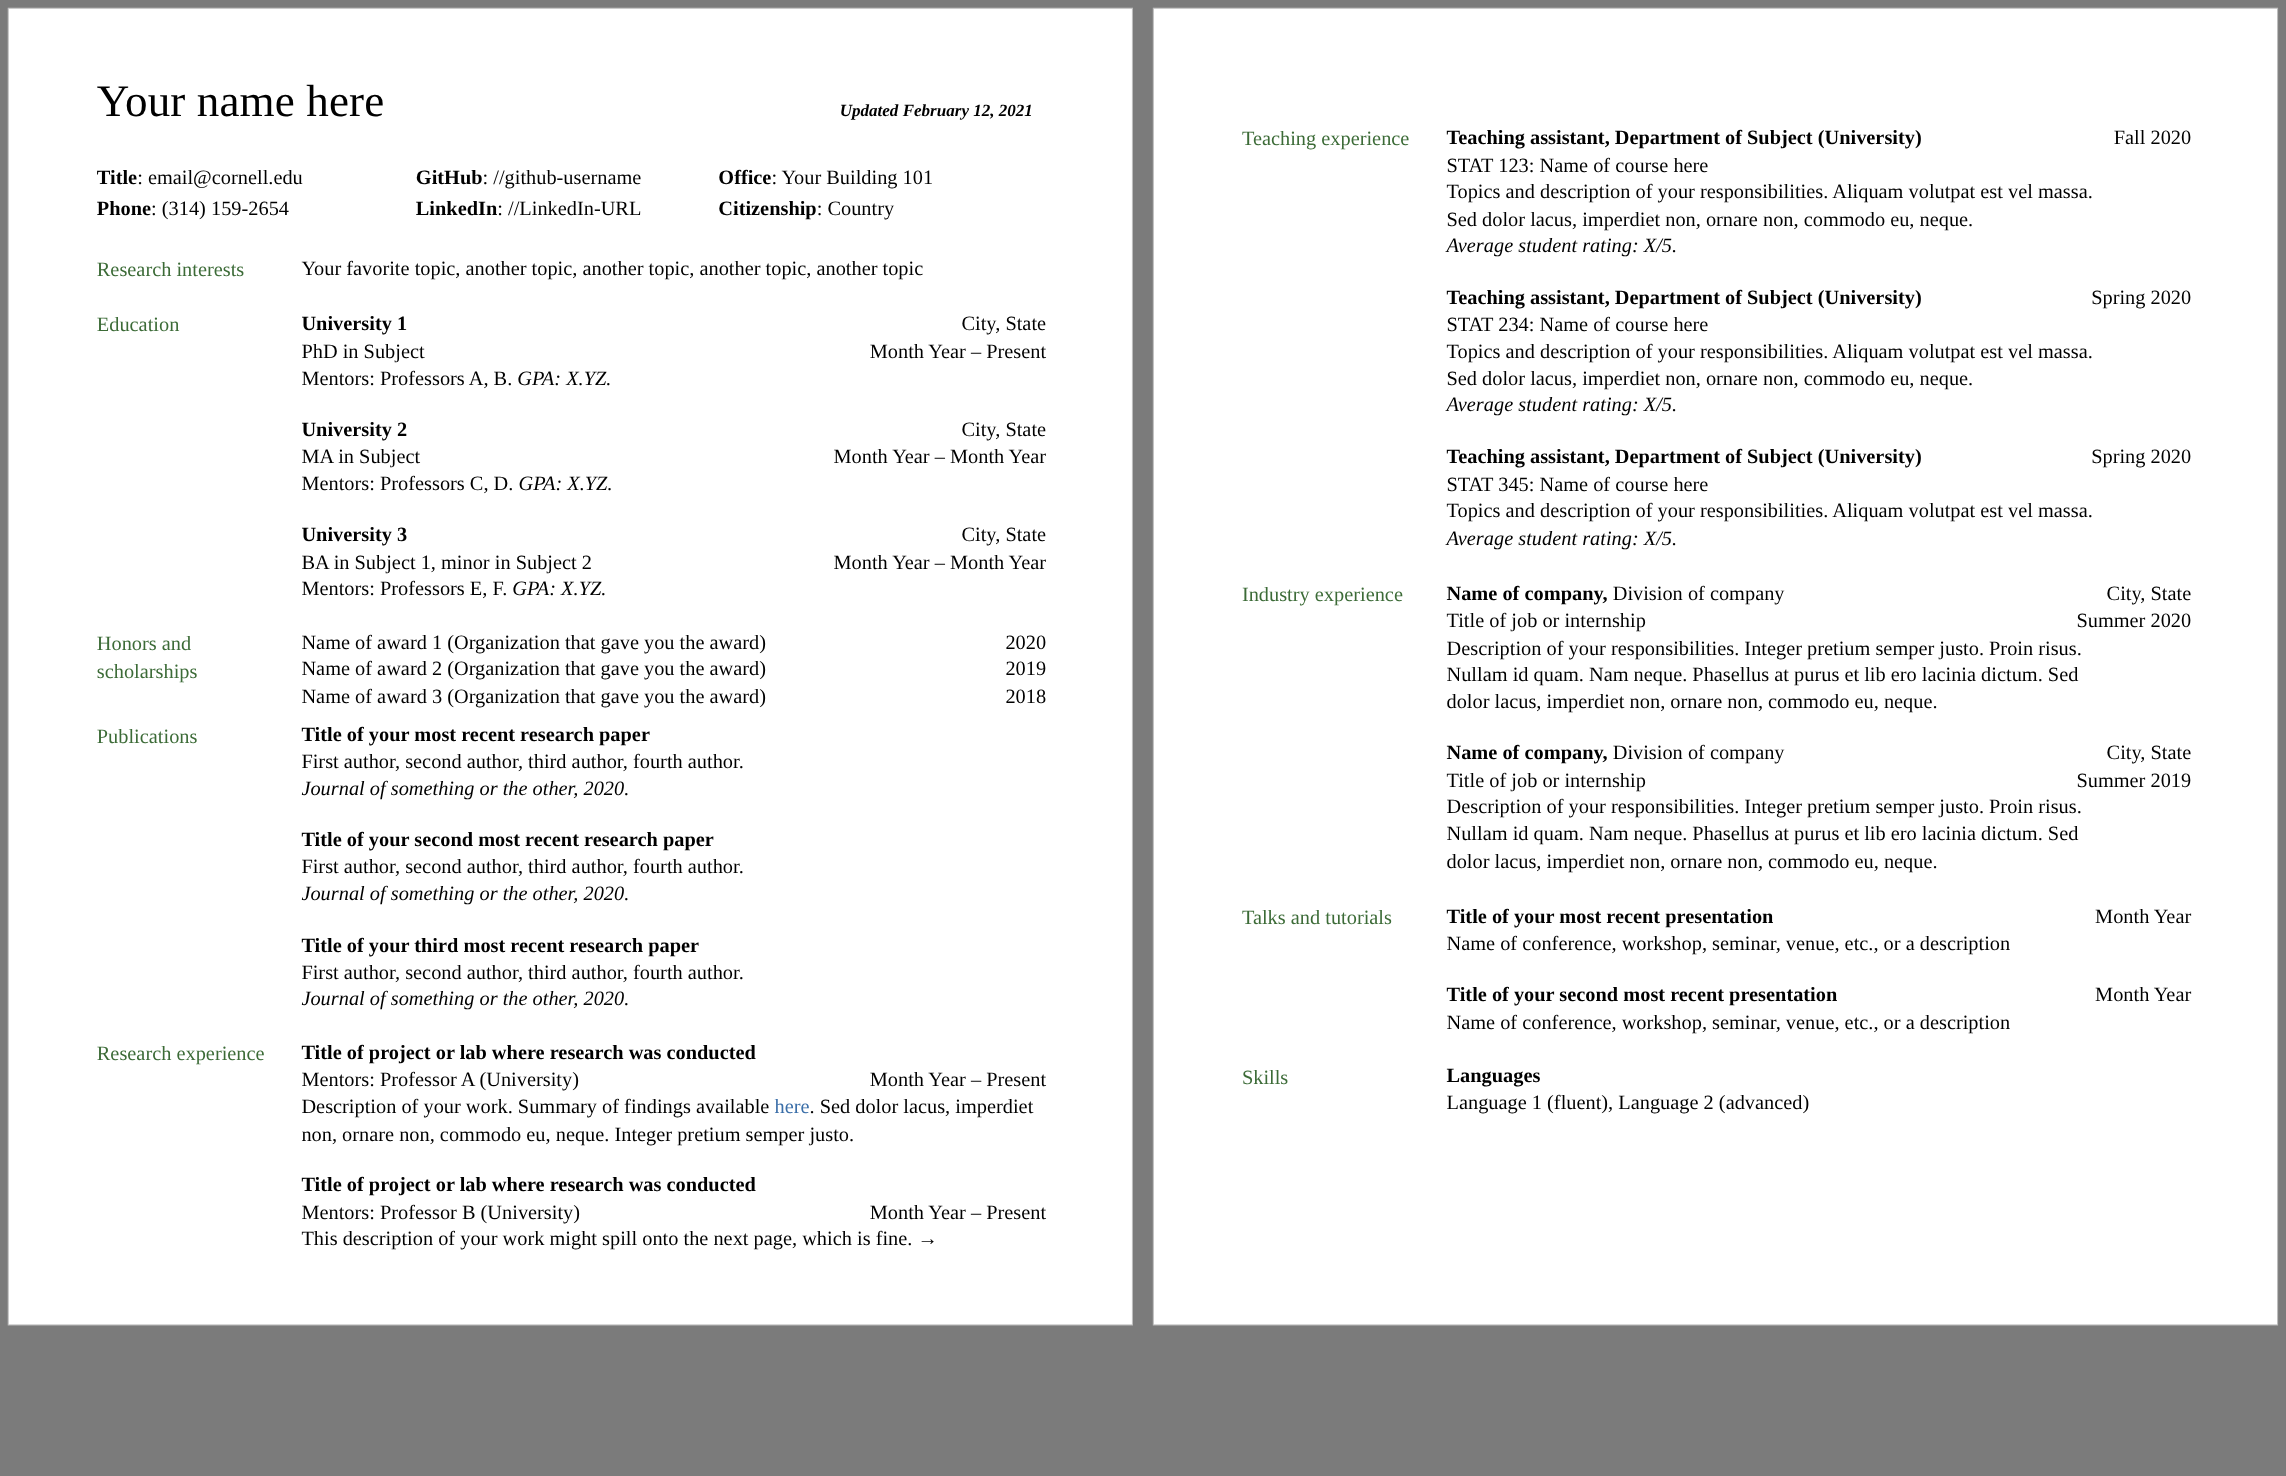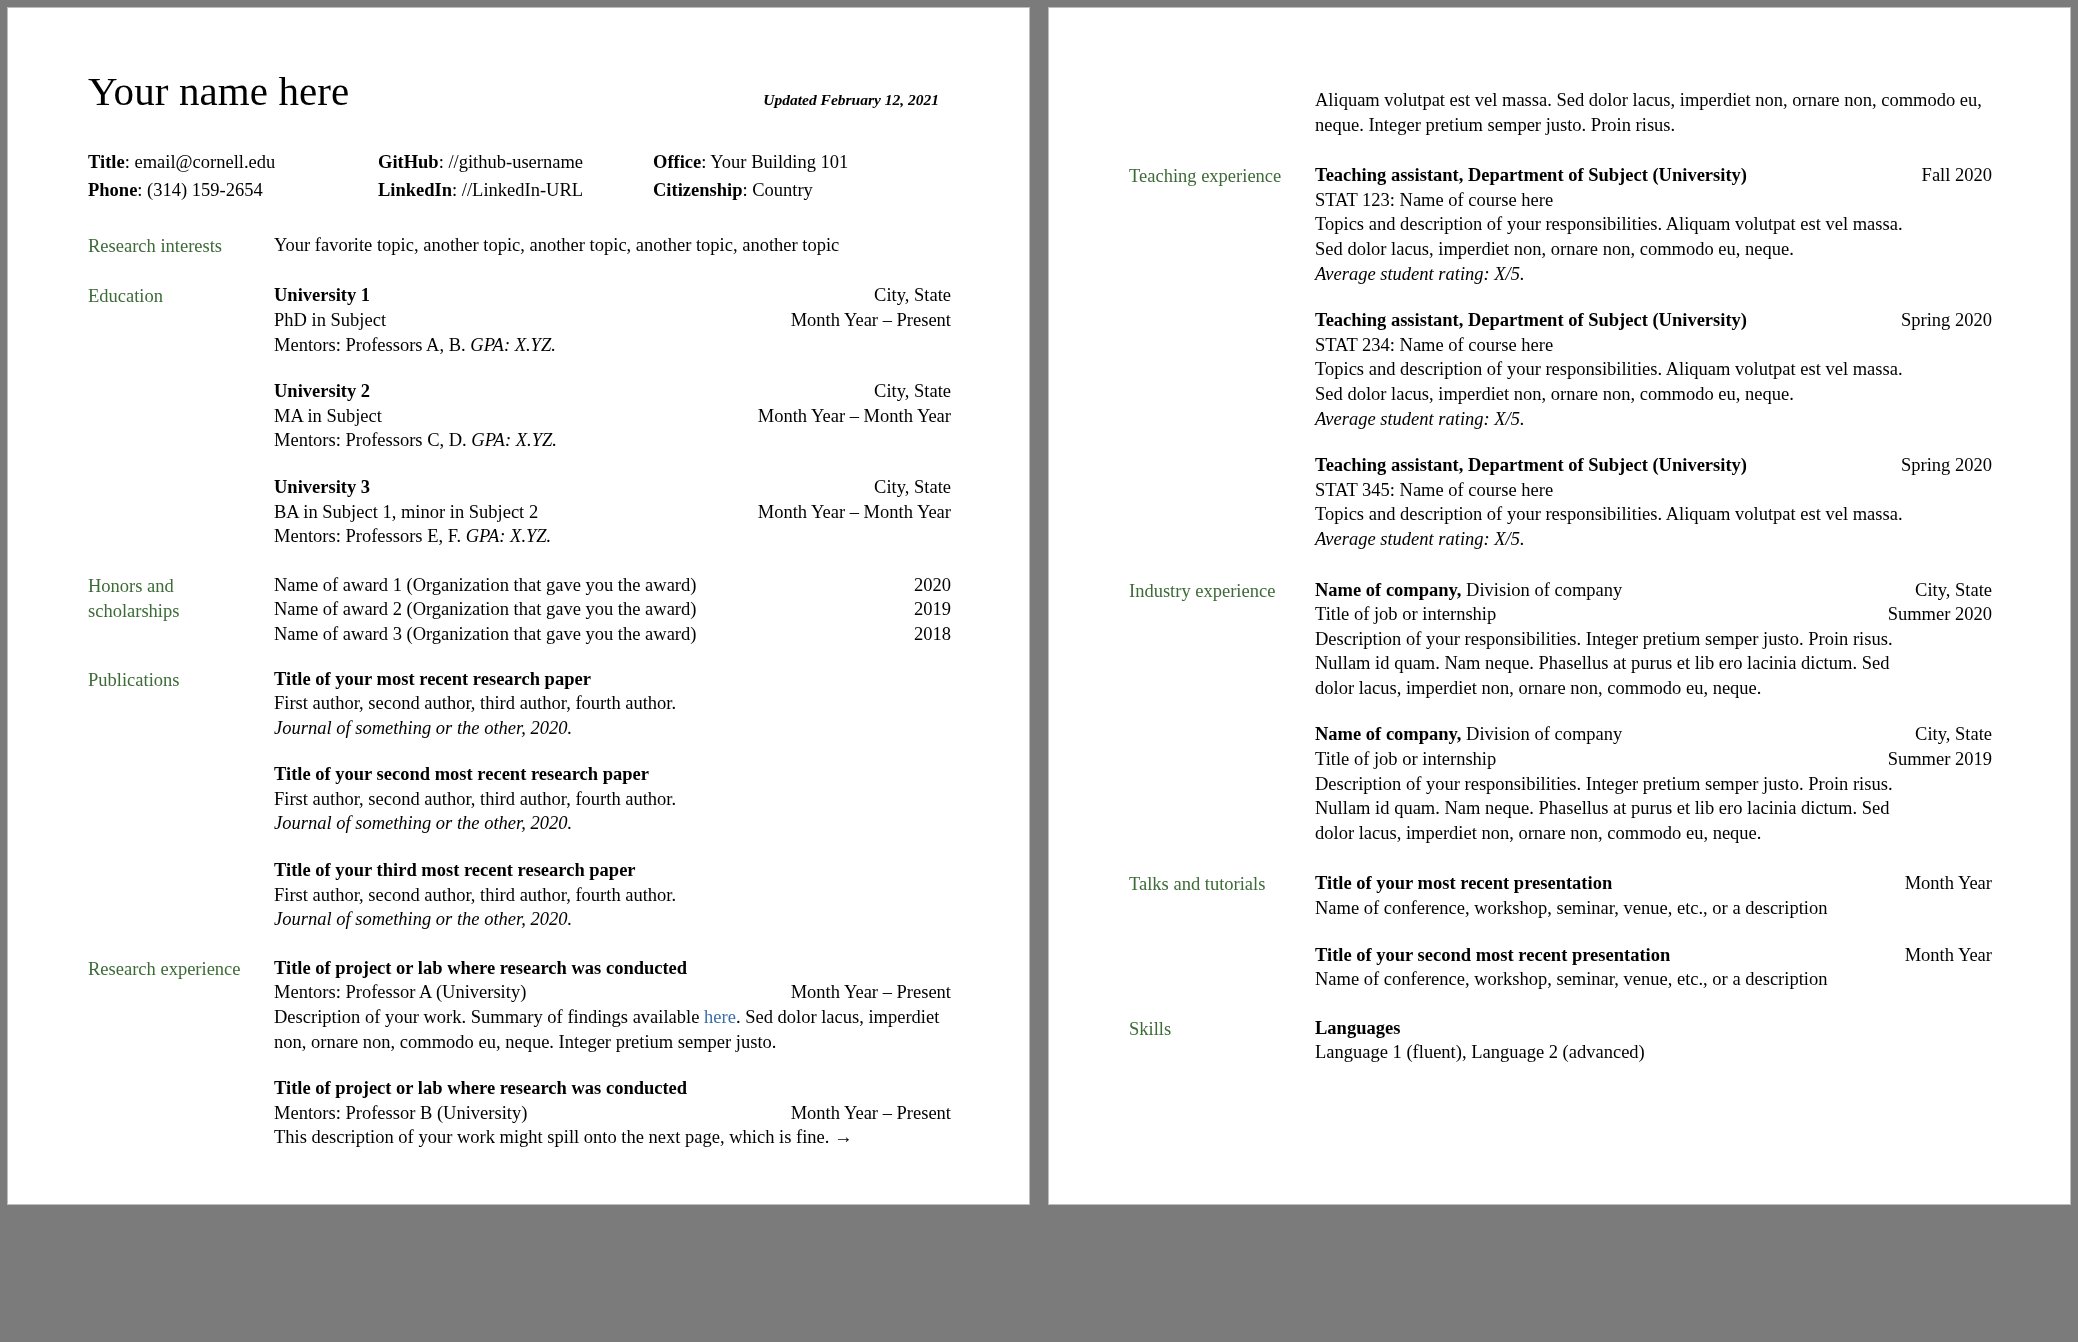--- a/index.html
+++ b/index.html
@@ -215,21 +215,21 @@
             <span>Name of award 2 (Organization that gave you the award)</span>
             <span class="right">2019</span>
           </div>
           <div class="award-row">
             <span>Name of award 3 (Organization that gave you the award)</span>
             <span class="right">2018</span>
           </div>
         </div>
       </div>
 
-      <div class="section" style="margin-top:20px">
+      <div class="section" style="margin-top:10px">
         <div class="sec-label">Publications</div>
         <div class="sec-body">
           <div class="entry">
             <div class="line b">Title of your most recent research paper</div>
             <div class="line">First author, second author, third author, fourth author.</div>
             <div class="line i">Journal of something or the other, 2020.</div>
           </div>
           <div class="entry">
             <div class="line b">Title of your second most recent research paper</div>
             <div class="line">First author, second author, third author, fourth author.</div>
@@ -267,21 +267,20 @@
 
         </div>
       </div>
 
     </div>
   </div>
 
   <div class="page">
     <div class="page-inner" style="padding-top:80px">
 
-      <div class="spill">Aliquam volutpat est vel massa. Sed dolor lacus, imperdiet non, ornare non, commodo eu, neque. Integer pretium semper justo. Proin risus.</div>
 
       <div class="section" style="margin-top:26px">
         <div class="sec-label">Teaching experience</div>
         <div class="sec-body">
 
           <div class="entry">
             <div class="row">
               <span class="b">Teaching assistant, Department of Subject (University)</span>
               <span class="right">Fall 2020</span>
             </div>

